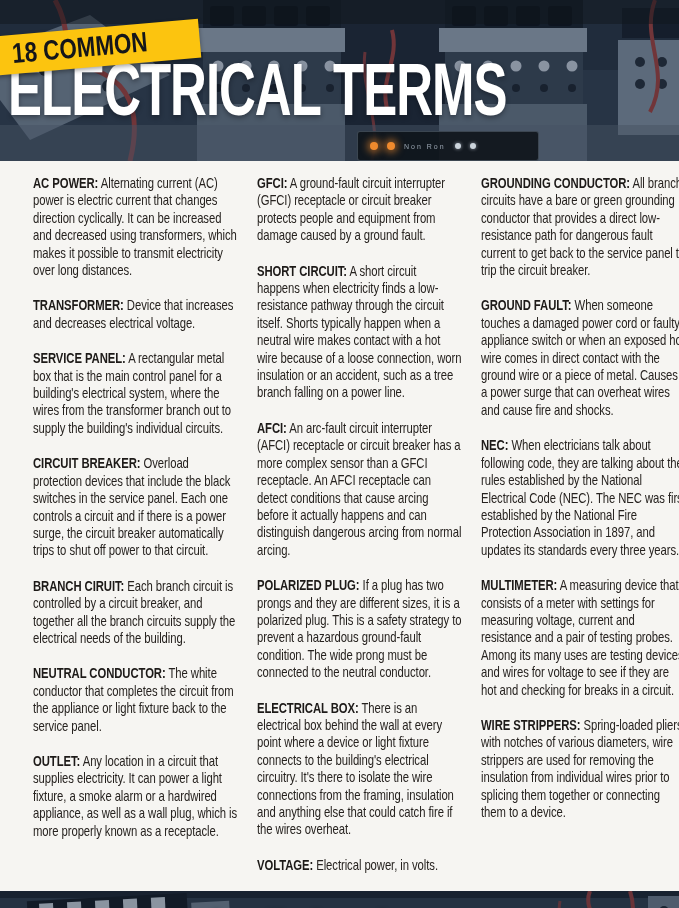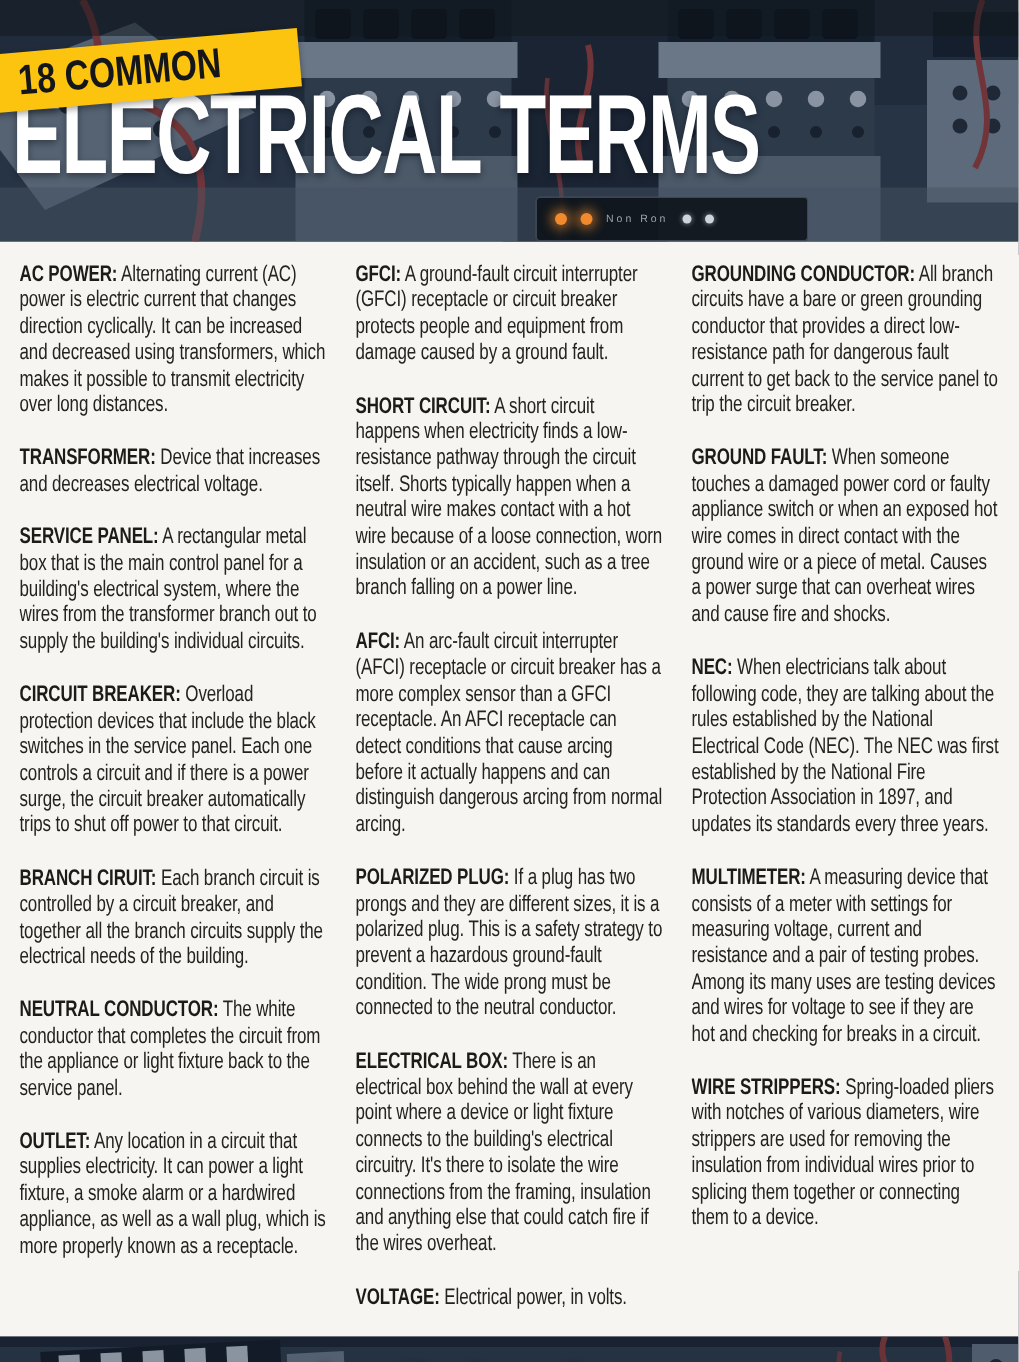--- a/index.html
+++ b/index.html
@@ -34,21 +34,21 @@
     display:flex; align-items:center; gap:9px; padding:0 12px;
   }
   .device .led { width:8px; height:8px; border-radius:50%; flex:none; }
   .device .led.orange { background:#f08a2d; box-shadow:0 0 7px 3px rgba(240,138,45,.55); }
   .device .led.pale { width:6px; height:6px; background:#ccd4dc; box-shadow:0 0 3px 1px rgba(200,210,220,.35); }
   .device .device-label { font-size:7px; color:#9aa5b1; letter-spacing:2px; white-space:nowrap; }
 
   
   .content {
     flex:1; display:flex; gap:19px; padding:13px 11px 0 13px;
-    background:#f6f5f2; color:#26221f;
+    background:#f6f5f2; color:#26221f;margin-left:20px;
   }
   .col { width:205px; flex:none; overflow:hidden; }
   .col-inner {
     width:272px; transform:scaleX(.7537); transform-origin:0 0;
     font-size:15px; line-height:17.4px; letter-spacing:-.1px;
   }
   .entry { margin:0 0 18px 0; }
   .term { font-weight:bold; color:#1d1a18; }
 
   

